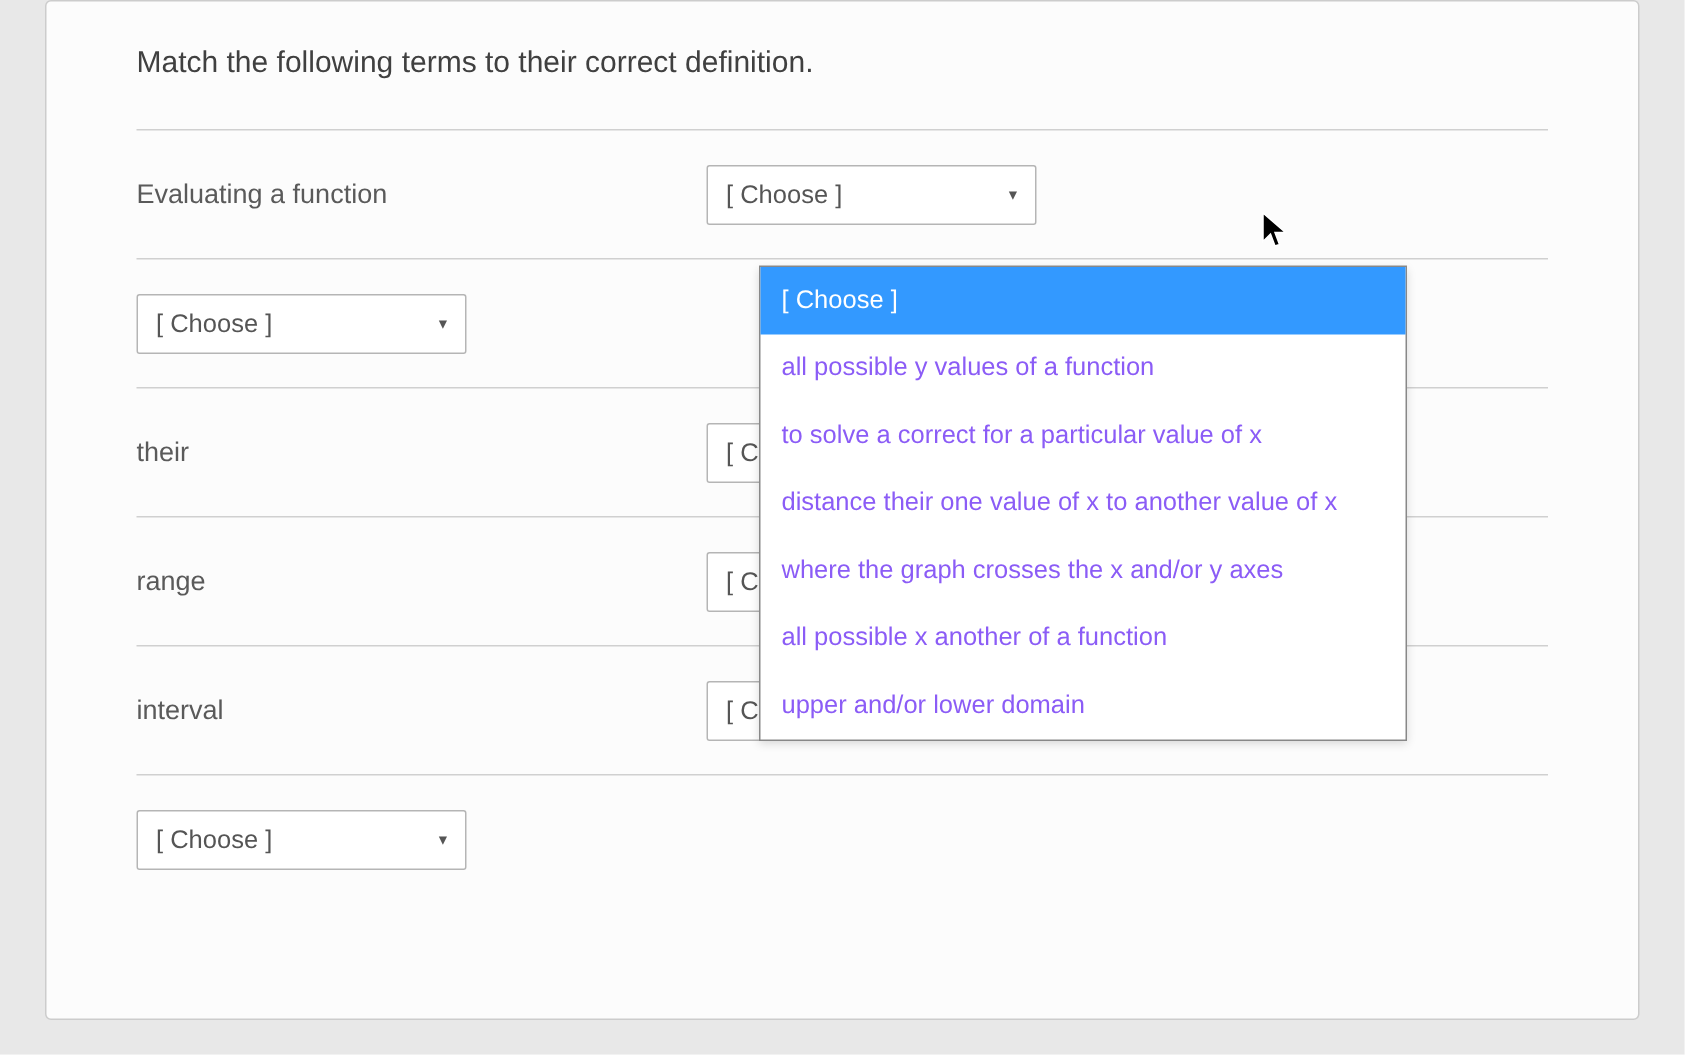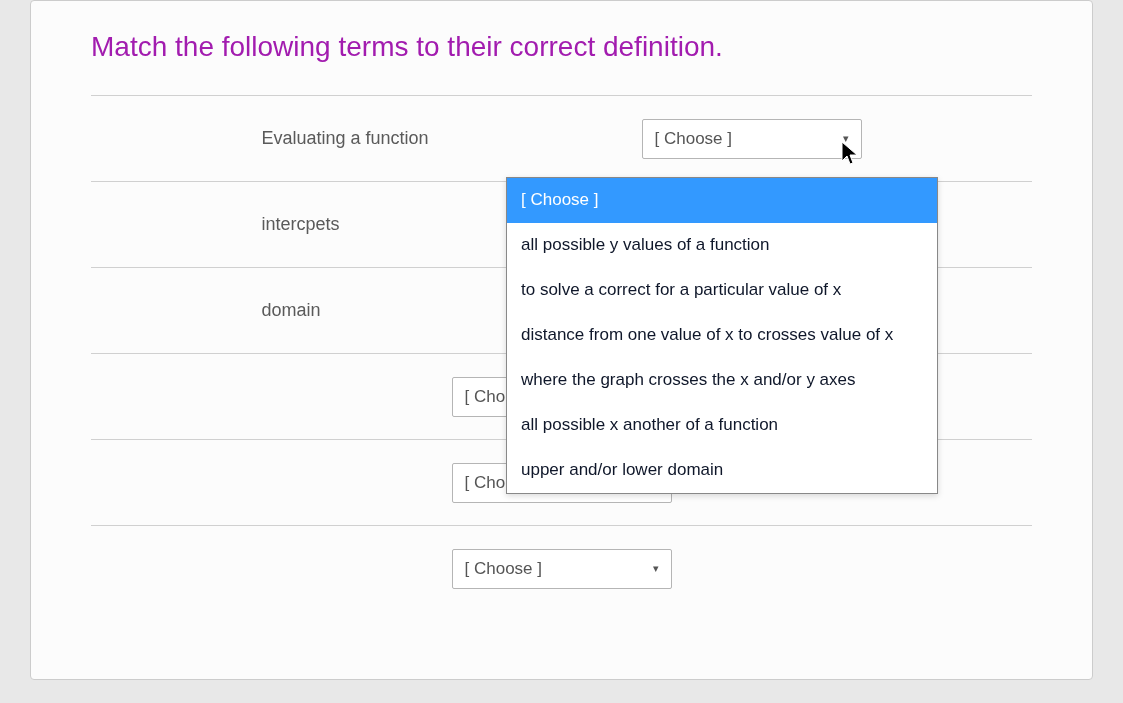--- a/index.html
+++ b/index.html
@@ -14,32 +14,31 @@
     .question-card {
       background: #fcfcfc;
       border: 1px solid #ccc;
       border-radius: 4px;
       margin: 0 30px;
       padding: 30px 60px 40px 60px;
       min-height: 680px;
       position: relative;
     }
     .question-title {
-      font-size: 28px;
-      color: #a21caf;
+      font-size: 20px;
+      color: #404040;
       font-weight: 500;
       margin-bottom: 32px;
     }
     .match-row {
       display: flex;
       align-items: center;
       border-top: 1px solid #d0d0d0;
       min-height: 86px;
       padding: 18px 0;
-      justify-content: center;
     }
     .match-row:last-of-type {
       border-bottom: 1px solid #d0d0d0;
     }
     .term-label {
       width: 380px;
       color: #5a5a5a;
       font-size: 18px;
       padding-right: 20px;
     }
@@ -72,21 +71,21 @@
       left: 475px;
       width: 432px;
       background: #ffffff;
       border: 1px solid #888;
       box-shadow: 0 2px 6px rgba(0,0,0,0.15);
       z-index: 50;
     }
     .dropdown-option {
       padding: 11px 14px;
       font-size: 17px;
-      color: #0f172a;
+      color: #8b5cf6;
       cursor: pointer;
       line-height: 1.35;
     }
     .dropdown-option.highlighted {
       background: #3399ff;
       color: #ffffff;
     }
     
     .cursor-arrow {
       position: absolute;
@@ -108,49 +107,50 @@
     <div class="term-label">Evaluating a function</div>
     <div class="select-wrap">
       <div class="select-box">
         <span>[ Choose ]</span>
         <span class="chev">▾</span>
       </div>
     </div>
   </div>
 
   <div class="match-row">
-    <div class="term-label">intercpets</div>
     <div class="select-wrap">
       <div class="select-box">
         <span>[ Choose ]</span>
         <span class="chev">▾</span>
       </div>
     </div>
   </div>
 
   <div class="match-row">
-    <div class="term-label">domain</div>
+    <div class="term-label">their</div>
     <div class="select-wrap">
       <div class="select-box">
         <span>[ Choose ]</span>
         <span class="chev">▾</span>
       </div>
     </div>
   </div>
 
   <div class="match-row">
+    <div class="term-label">range</div>
     <div class="select-wrap">
       <div class="select-box">
         <span>[ Choose ]</span>
         <span class="chev">▾</span>
       </div>
     </div>
   </div>
 
   <div class="match-row">
+    <div class="term-label">interval</div>
     <div class="select-wrap">
       <div class="select-box">
         <span>[ Choose ]</span>
         <span class="chev">▾</span>
       </div>
     </div>
   </div>
 
   <div class="match-row">
     <div class="select-wrap">
@@ -158,21 +158,21 @@
         <span>[ Choose ]</span>
         <span class="chev">▾</span>
       </div>
     </div>
   </div>
 
   <div class="dropdown-panel">
     <div class="dropdown-option highlighted">[ Choose ]</div>
     <div class="dropdown-option">all possible y values of a function</div>
     <div class="dropdown-option">to solve a correct for a particular value of x</div>
-    <div class="dropdown-option">distance from one value of x to crosses value of x</div>
+    <div class="dropdown-option">distance their one value of x to another value of x</div>
     <div class="dropdown-option">where the graph crosses the x and/or y axes</div>
     <div class="dropdown-option">all possible x another of a function</div>
     <div class="dropdown-option">upper and/or lower domain</div>
   </div>
 
   <div class="cursor-arrow">
     <svg width="20" height="26" viewBox="0 0 20 26">
       <path d="M1 1 L1 20 L6 15 L9 23 L12 22 L9 14 L16 14 Z" fill="#000" stroke="#fff" stroke-width="1"></path>
     </svg>
   </div>

